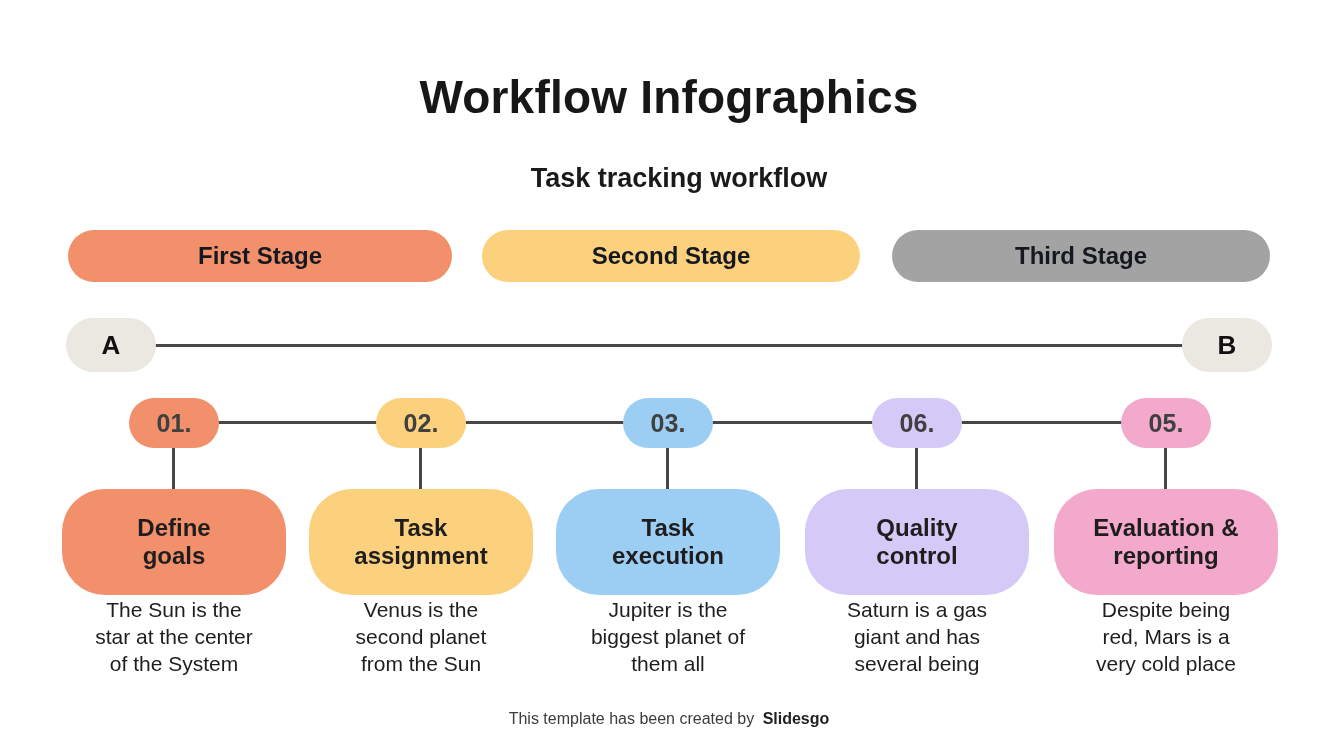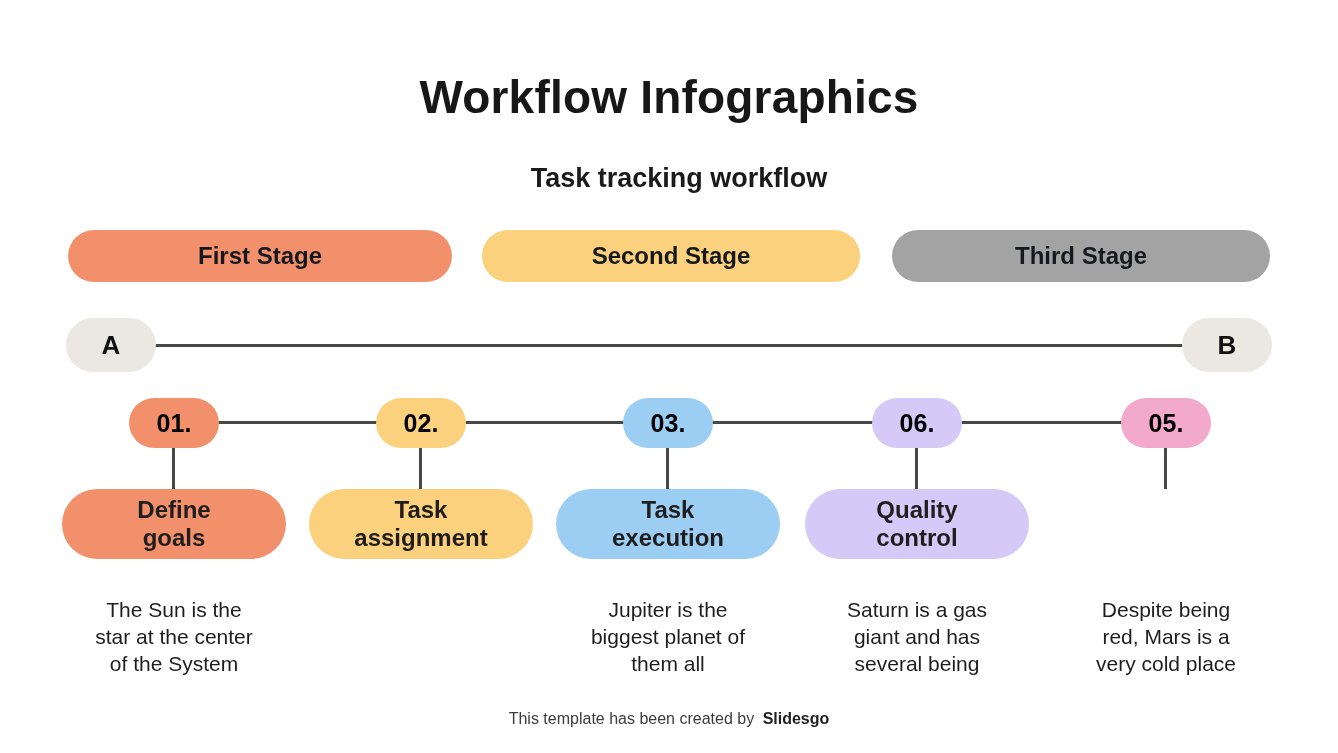--- a/index.html
+++ b/index.html
@@ -80,21 +80,21 @@
   .num-pill {
     position: absolute;
     top: 398px;
     width: 90px; height: 50px;
     border-radius: 25px;
     display: flex;
     align-items: center;
     justify-content: center;
     font-size: 25px;
     font-weight: bold;
-    color: #000000;
+    color: #404040;
     z-index: 2;
   }
   .num-1 { left: 129px; }
   .num-2 { left: 376px; }
   .num-3 { left: 623px; }
   .num-4 { left: 872px; }
   .num-5 { left: 1121px; }
 
   .stub {
     position: absolute;
@@ -104,21 +104,21 @@
   }
   .stub-1 { left: 172px; }
   .stub-2 { left: 419px; }
   .stub-3 { left: 666px; }
   .stub-4 { left: 915px; }
   .stub-5 { left: 1164px; }
 
   .label-pill {
     position: absolute;
     top: 489px;
-    width: 224px; height: 70px;
+    width: 224px; height: 106px;
     border-radius: 43px;
     display: flex;
     align-items: center;
     justify-content: center;
     text-align: center;
     font-size: 24px;
     font-weight: bold;
     line-height: 1.18;
     white-space: pre-line;
     color: #201d1e;
@@ -188,39 +188,44 @@
   <div class="label-pill label-1" style="background-color: rgb(242, 144, 107);">Define
 goals</div>
   <div class="desc desc-1">The Sun is the
 star at the center
 of the System</div>
 
   <div class="num-pill num-2" style="background-color: rgb(251, 209, 126);">02.</div>
   <div class="stub stub-2" style="background-color: rgb(71, 71, 71);"></div>
   <div class="label-pill label-2" style="background-color: rgb(251, 209, 126);">Task
 assignment</div>
+  <div class="desc desc-2">Venus is the
+second planet
+from the Sun</div>
 
   <div class="num-pill num-3" style="background-color: rgb(156, 206, 244);">03.</div>
   <div class="stub stub-3" style="background-color: rgb(71, 71, 71);"></div>
   <div class="label-pill label-3" style="background-color: rgb(156, 206, 244);">Task
 execution</div>
   <div class="desc desc-3">Jupiter is the
 biggest planet of
 them all</div>
 
   <div class="num-pill num-4" style="background-color: rgb(213, 201, 247);">06.</div>
   <div class="stub stub-4" style="background-color: rgb(71, 71, 71);"></div>
   <div class="label-pill label-4" style="background-color: rgb(213, 201, 247);">Quality
 control</div>
   <div class="desc desc-4">Saturn is a gas
 giant and has
 several being</div>
 
   <div class="num-pill num-5" style="background-color: rgb(242, 169, 204);">05.</div>
   <div class="stub stub-5" style="background-color: rgb(71, 71, 71);"></div>
+  <div class="label-pill label-5" style="background-color: rgb(242, 169, 204);">Evaluation &amp;
+reporting</div>
   <div class="desc desc-5">Despite being
 red, Mars is a
 very cold place</div>
 
   <div class="footer">
     <span>This template has been created by</span>
     <span class="brand">Slidesgo</span>
   </div>
 
 </div>

